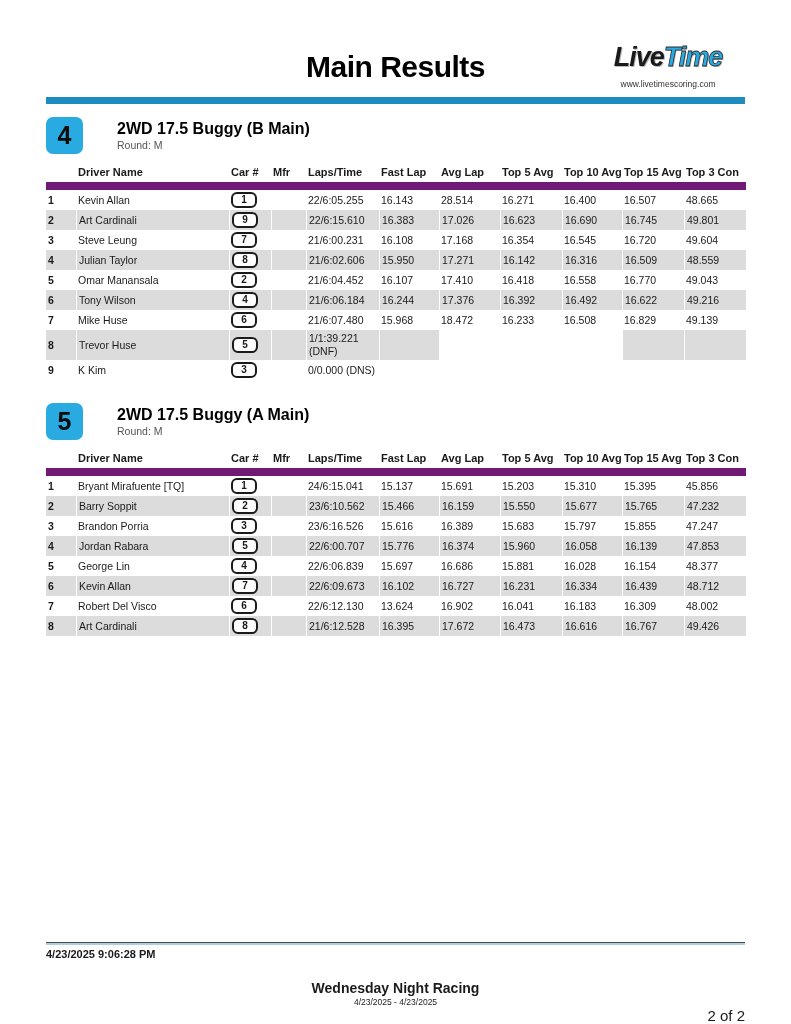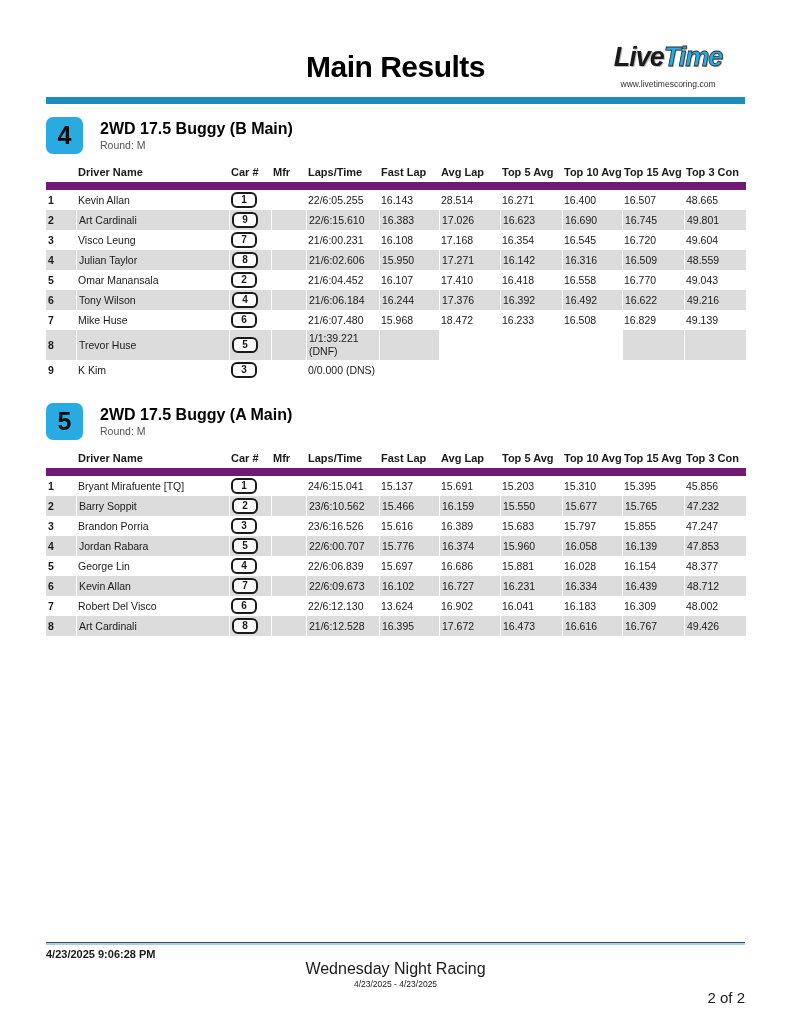--- a/index.html
+++ b/index.html
@@ -53,21 +53,21 @@
   .race-badge {
     width: 37px; height: 37px;
     background: #29ABE2;
     border-radius: 7px;
     color: #0a0a0a;
     font-size: 25px;
     font-weight: bold;
     display: flex; align-items: center; justify-content: center;
     flex: 0 0 auto;
   }
-  .section-titles { margin-left: 17px; }
+  .section-titles { margin-left: 34px; }
   .section-title { font-size: 16px; font-weight: bold; color: #000; line-height: 1.15; }
   .section-round { font-size: 10.5px; color: #555; margin-top: 1px; }
   
   table.results {
     width: 100%;
     border-collapse: separate;
     border-spacing: 0;
     table-layout: fixed;
     margin-top: 9px;
     font-size: 10.5px;
@@ -111,21 +111,21 @@
     left: 46px; right: 46px;
     top: 942px;
   }
   .footer-line {
     height: 3px;
     background: linear-gradient(to bottom, #4a4a4a 0%, #4a4a4a 34%, #aacfe3 34%, #aacfe3 100%);
   }
   .footer-row { display: flex; margin-top: 3px; flex-direction: column; }
   .footer-left  { flex: 1; font-size: 11px; font-weight: bold; text-align: left; }
   .footer-center{ flex: 1.2; text-align: center; }
-  .footer-event { font-size: 16px; font-weight: normal; }
+  .footer-event { font-size: 14px; font-weight: bold; margin-top: 20px; }
   .footer-dates { font-size: 8.5px; font-weight: normal; margin-top: 1px; }
   .footer-right { flex: 1; font-size: 15px; font-weight: normal; text-align: right; }
 </style>
 </head>
 <body>
 
 <div class="page">
 
   <div class="report-header">
     <div class="report-title">Main Results</div>
@@ -197,21 +197,21 @@
               <td class="c-laps">22/6:15.610</td>
               <td class="c-fast">16.383</td>
               <td class="c-avg">17.026</td>
               <td class="c-t5">16.623</td>
               <td class="c-t10">16.690</td>
               <td class="c-t15">16.745</td>
               <td class="c-t3">49.801</td>
             </tr>
             <tr>
               <td class="c-pos">3</td>
-              <td class="c-driver">Visco Leung</td>
+              <td class="c-driver">Steve Leung</td>
               <td class="c-car"><span class="car-chip">7</span></td>
               <td class="c-mfr"></td>
               <td class="c-laps">21/6:00.231</td>
               <td class="c-fast">16.108</td>
               <td class="c-avg">17.168</td>
               <td class="c-t5">16.354</td>
               <td class="c-t10">16.545</td>
               <td class="c-t15">16.720</td>
               <td class="c-t3">49.604</td>
             </tr>

